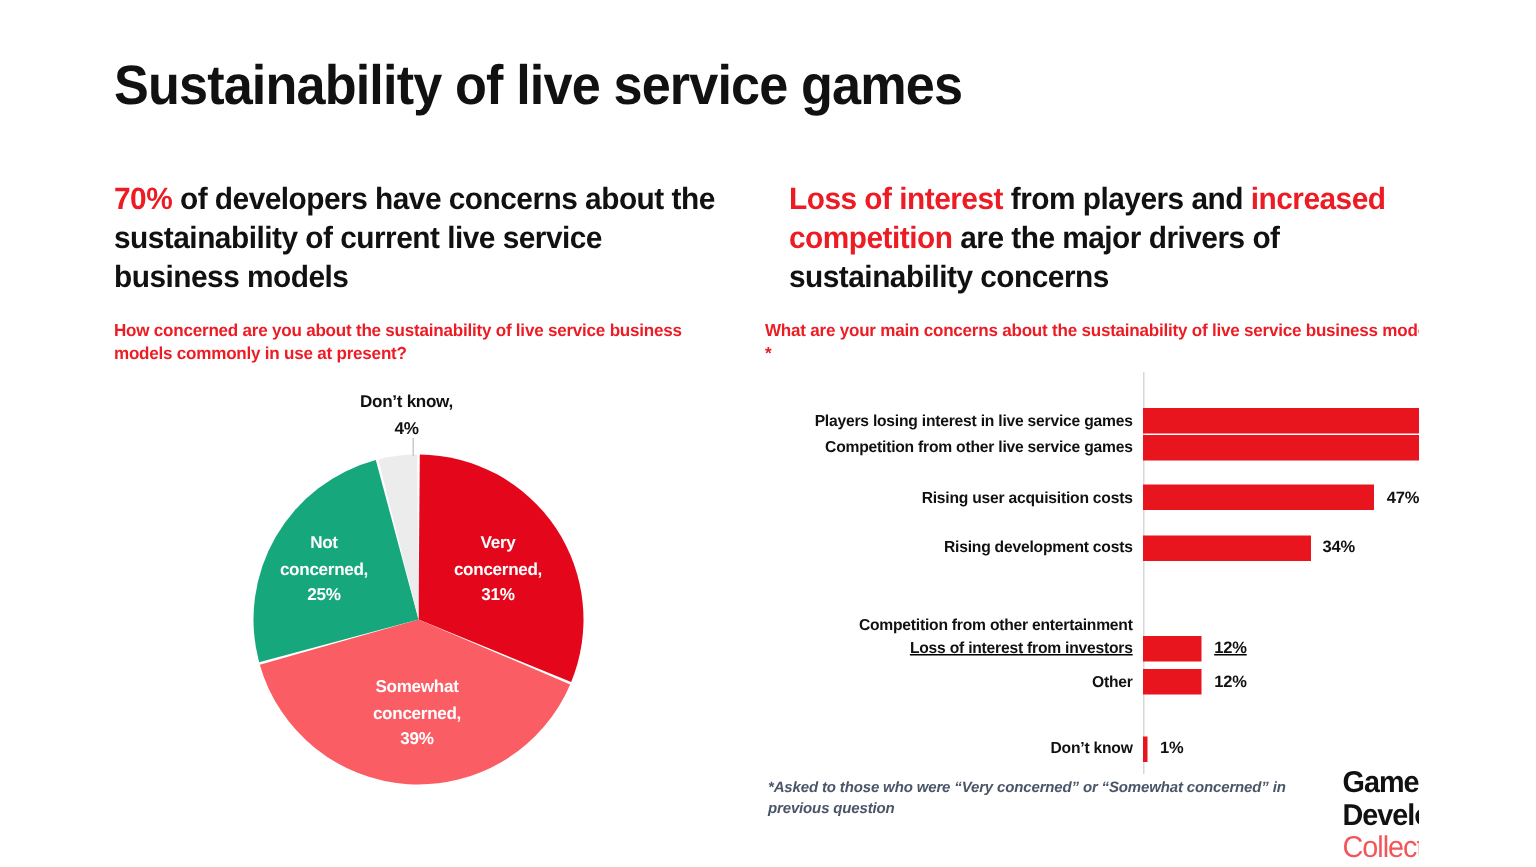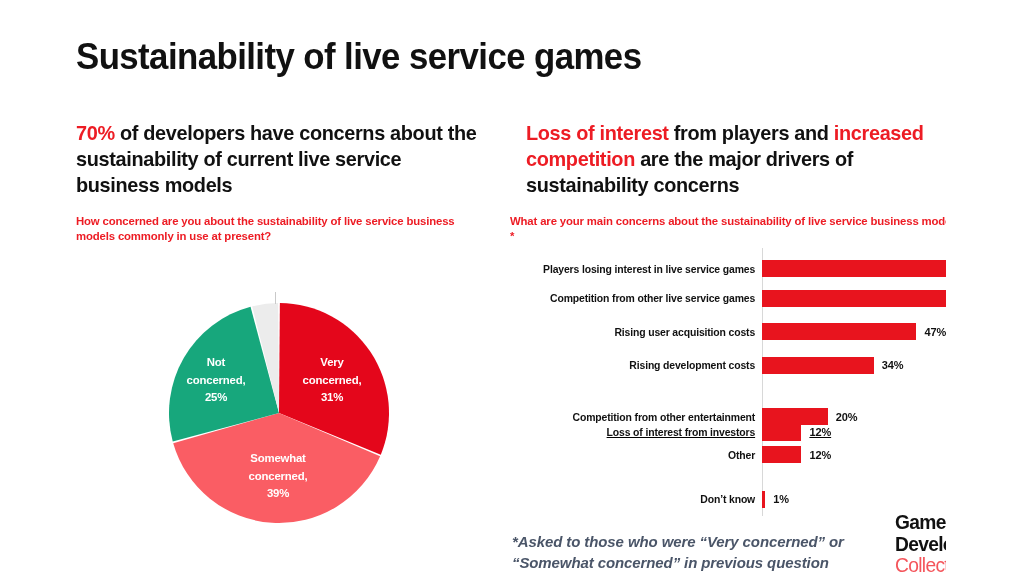--- a/index.html
+++ b/index.html
@@ -155,23 +155,23 @@
     color: #111111;
     margin-left: 8px;
     white-space: nowrap;
     letter-spacing: -0.1px;
   }
 
   
   #footnote {
     position: absolute;
     left: 512px;
-    top: 531px;
+    top: 519px;
     width: 360px;
-    font-size: 15px;
+    font-size: 10px;
     font-weight: bold;
     font-style: italic;
     color: #4A5568;
     line-height: 1.42;
     letter-spacing: -0.1px;
   }
 
   
   #logo {
     position: absolute;
@@ -219,32 +219,36 @@
       <span>concerned,</span><br>
       <span>39%</span>
     </div>
     <div class="pie-label" id="pie-label-not">
       <span>Not</span><br>
       <span>concerned,</span><br>
       <span>25%</span>
     </div>
   </div>
 
+  <div id="pie-callout">
+    <span>Don’t know,</span><br>
+    <span>4%</span>
+  </div>
   <div id="pie-leader"></div>
 
   <div class="panel-head" id="head-right">
     <span class="accent">Loss of interest</span><span> from players and </span><span class="accent">increased competition</span><span> are the major drivers of sustainability concerns</span>
   </div>
 
   <div class="question" id="question-right">What are your main concerns about the sustainability of live service business models?*</div>
 
   <div id="bar-chart">
     <div id="bar-axis"></div>
     <div id="bar-rows">
-        <div class="bar-row" style="top: 4px;">
+        <div class="bar-row" style="top: 16px;">
           <div class="bar-cat">Players losing interest in live service games</div>
           <div class="bar-track">
             <div class="bar-fill" style="width: 207px; background: rgb(232, 20, 30);"></div>
             <div class="bar-val">63%</div>
           </div>
         </div>
         <div class="bar-row" style="top: 33.5px;">
           <div class="bar-cat">Competition from other live service games</div>
           <div class="bar-track">
             <div class="bar-fill" style="width: 203.714px; background: rgb(232, 20, 30);"></div>
@@ -260,24 +264,20 @@
         </div>
         <div class="bar-row" style="top: 100.5px;">
           <div class="bar-cat">Rising development costs</div>
           <div class="bar-track">
             <div class="bar-fill" style="width: 111.714px; background: rgb(232, 20, 30);"></div>
             <div class="bar-val">34%</div>
           </div>
         </div>
         <div class="bar-row" style="top: 152px;">
           <div class="bar-cat">Competition from other entertainment</div>
-          <div class="bar-track">
-            <div class="bar-fill" style="width: 65.7143px; background: rgb(232, 20, 30);"></div>
-            <div class="bar-val">20%</div>
-          </div>
         </div>
         <div class="bar-row" style="top: 167.5px; text-decoration: underline;">
           <div class="bar-cat">Loss of interest from investors</div>
           <div class="bar-track">
             <div class="bar-fill" style="width: 39.4286px; background: rgb(232, 20, 30);"></div>
             <div class="bar-val">12%</div>
           </div>
         </div>
         <div class="bar-row" style="top: 190px; justify-content: space-between;">
           <div class="bar-cat">Other</div>

